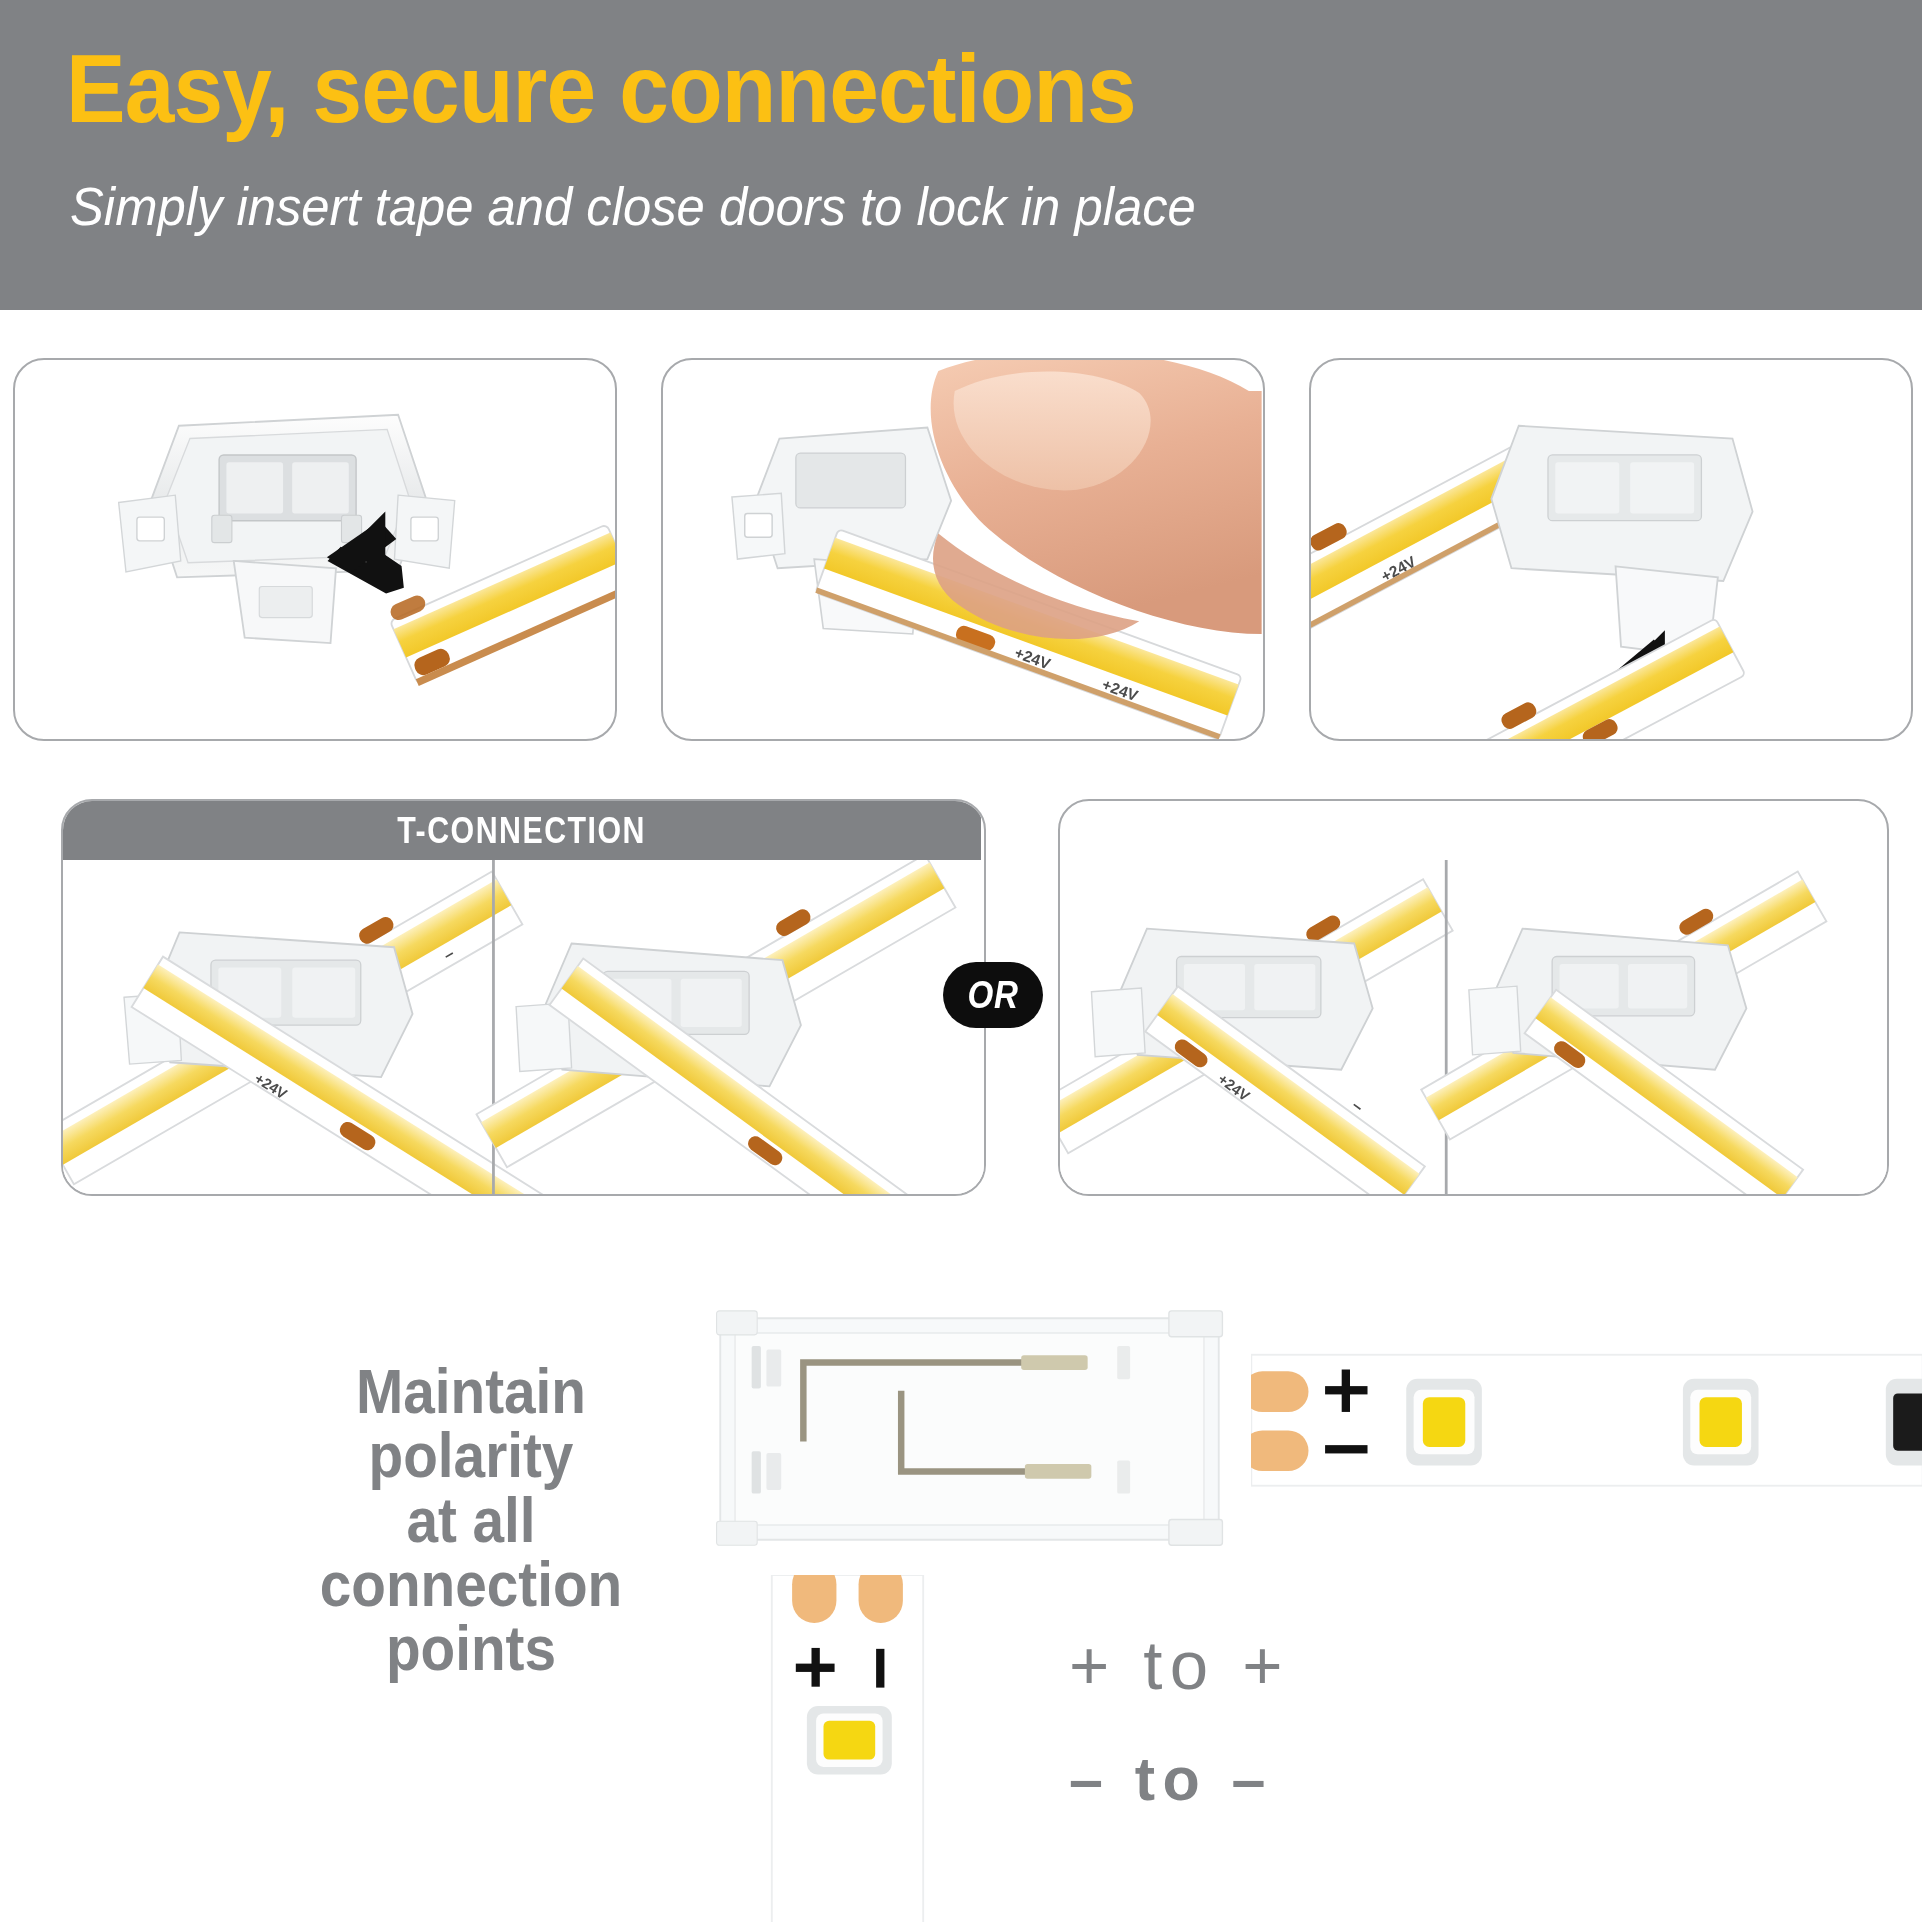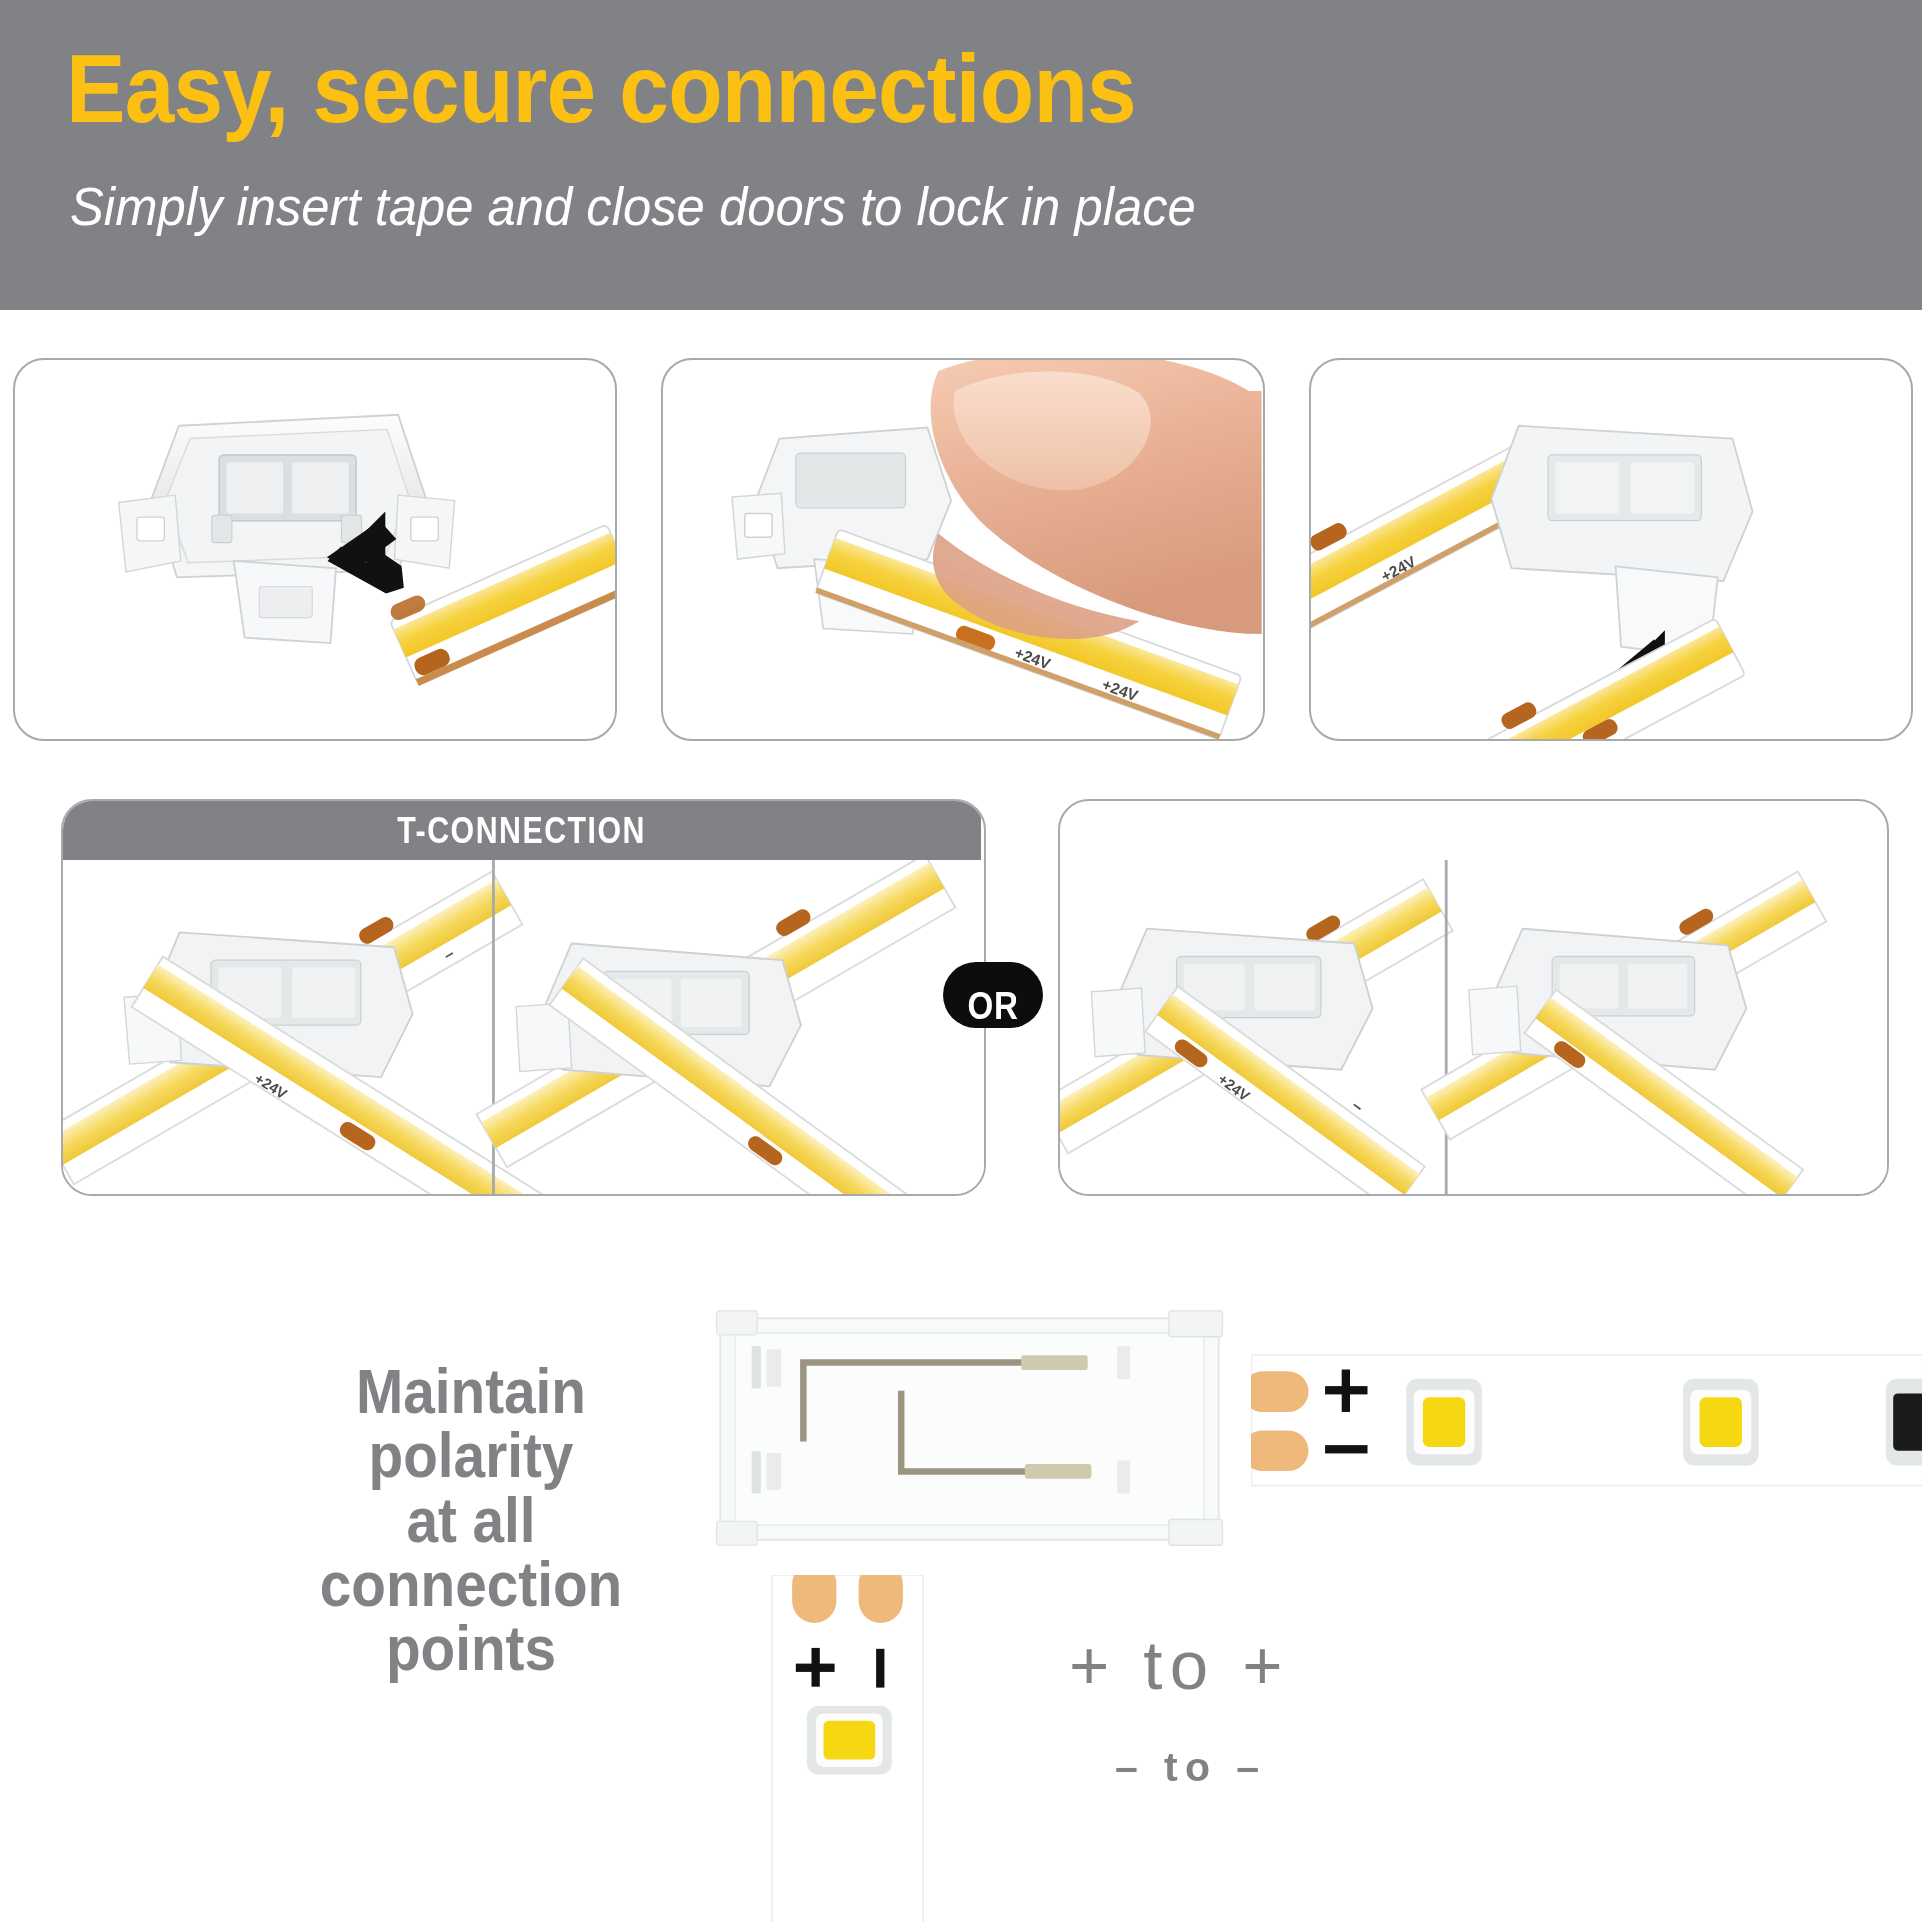--- a/index.html
+++ b/index.html
@@ -28,34 +28,34 @@
     overflow:hidden;background:#fff;}
   #tconn{left:61px;top:799px;width:925px;height:397px;}
   #cconn{left:1058px;top:799px;width:831px;height:397px;}
   .conn-head{position:absolute;left:0;top:0;right:3px;height:59px;background:#808285;
     display:flex;align-items:center;justify-content:center;}
   .conn-head-label{color:#ffffff;font-size:37px;font-weight:bold;letter-spacing:1.8px;
     transform:scaleX(.82);transform-origin:center;white-space:nowrap;}
   .conn-body{position:absolute;left:0;top:59px;right:0;bottom:0;background:#fff;}
 
   .or-badge{position:absolute;left:943px;top:962px;width:100px;height:66px;background:#0d0d0d;
-    border-radius:33px;display:flex;align-items:flex-end;justify-content:center;}
+    border-radius:33px;display:flex;align-items:center;justify-content:center;font-style:italic;}
   .or-badge span{color:#fff;font-size:39px;font-weight:bold;letter-spacing:0.9px;
     transform:scaleX(.85);}
 
   
   .polarity-text{position:absolute;left:268px;top:1359px;width:406px;text-align:center;
     color:#808285;font-size:63px;font-weight:bold;line-height:1.02;transform:scaleX(.9);
     transform-origin:center top;}
   .polarity-text div{white-space:nowrap;}
 
   .to-plus{position:absolute;left:1069px;top:1626px;color:#808285;font-size:69px;
     font-weight:normal;white-space:nowrap;letter-spacing:7.4px;}
-  .to-minus{position:absolute;left:1069px;top:1744px;color:#808285;font-size:41px;
-    font-weight:bold;white-space:nowrap;letter-spacing:7.4px;margin-left:46px;}
+  .to-minus{position:absolute;left:1069px;top:1744px;color:#808285;font-size:61px;
+    font-weight:bold;white-space:nowrap;letter-spacing:7.4px;}
 
   
   .art{position:absolute;left:0;top:0;width:100%;height:100%;}
   svg{display:block;}
 </style>
 </head>
 <body>
 
 <div class="page">
 

